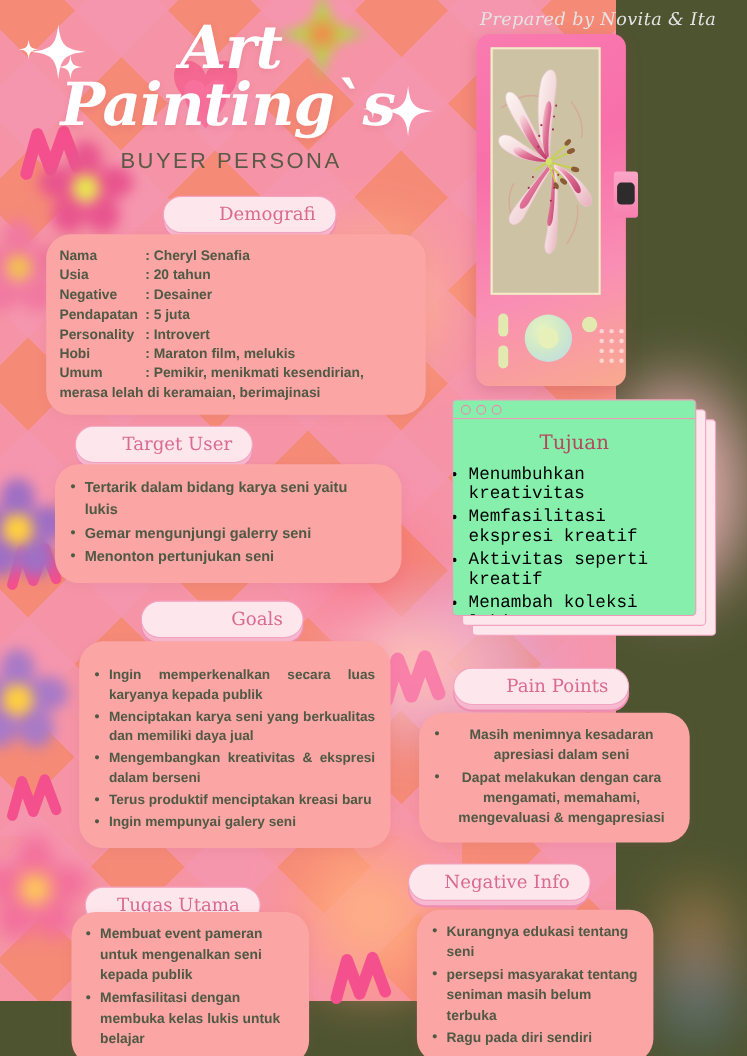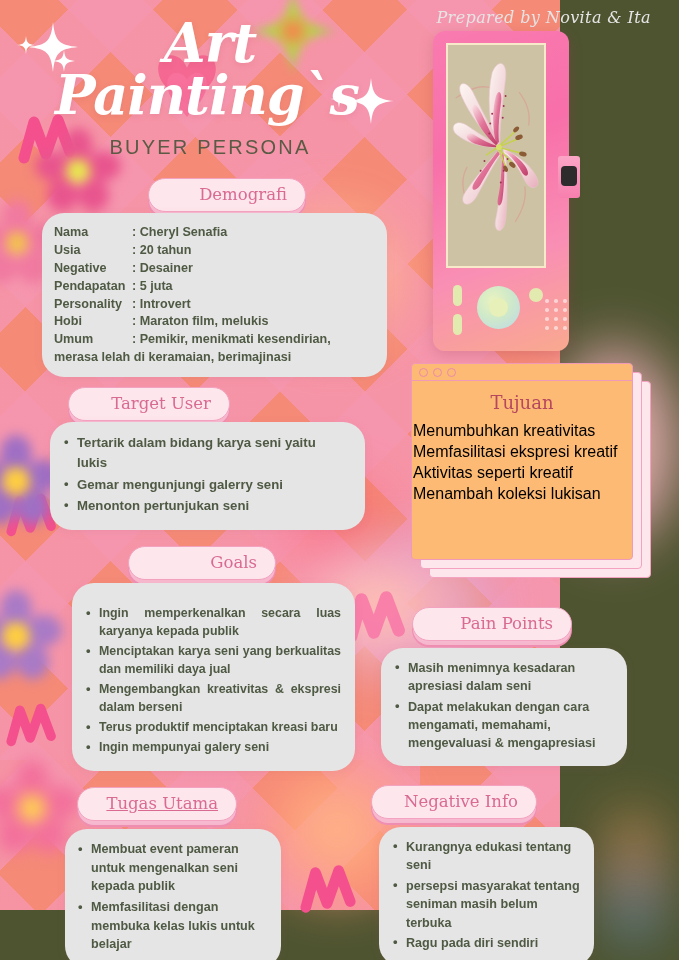--- a/index.html
+++ b/index.html
@@ -76,21 +76,21 @@
     font-size:16.5px;
     text-align:right;
     padding:6px 18px 7px;
     box-shadow:0 5px 0 -1px #f7b9cf, 0 6px 0 0 #ef8fb3;
     white-space:nowrap;
   }
 
   
   .card {
     position:absolute;
-    background:#e5e5e5;
+    background:#fca5a5;
     border-radius:22px;
     color:#4f5a44;
     font-size:12.6px;
     line-height:1.42;
     box-shadow:0 2px 10px rgba(180,90,110,.10);
   }
   .card ul { list-style:none; }
   .card li {
     position:relative; padding-left:15px; margin-bottom:2px; font-weight:bold;
   }
@@ -108,33 +108,33 @@
 
   .justify li { text-align:justify; }
 
   
   .win-stack { position:absolute; }
   .win-shadow {
     position:absolute; background:#fde6ec; border:1.4px solid #f3a3c0; border-radius:4px;
   }
   .win {
     position:absolute; left:0; top:0;
-    background:#fdba74; border:1.4px solid #f19ab8; border-radius:4px;
+    background:#86efac; border:1.4px solid #f19ab8; border-radius:4px;
     overflow:hidden;
   }
   .win-bar {
     height:17px; border-bottom:1.4px solid #f19ab8;
     display:flex; align-items:center; gap:5px; padding-left:7px;
   }
   .win-dot { width:9px; height:9px; border-radius:50%; border:1.3px solid #e98bab; }
   .win-title {
     text-align:center; font-family:"DejaVu Serif", serif;
     color:#b5475f; font-size:18px; padding:11px 0 9px;
   }
-  .win-body { padding:0 1px; }
+  .win-body { padding:0 14px;font-family:Liberation Mono, monospace; }
   .win-body li { margin-bottom:3px; }
 
   
   .cam {
     position:absolute; left:433px; top:31px; width:136px; height:320px;
     border-radius:12px;
     background:linear-gradient(160deg,#f97bb0 0%,#f86fa9 35%,#f98fb4 70%,#f9a98f 100%);
     box-shadow:0 4px 14px rgba(160,60,90,.25);
   }
   .cam-screen {
@@ -521,28 +521,28 @@
     <ul>
       <li>Ingin memperkenalkan secara luas karyanya kepada publik</li>
       <li>Menciptakan karya seni yang berkualitas dan memiliki daya jual</li>
       <li>Mengembangkan kreativitas &amp; ekspresi dalam berseni</li>
       <li>Terus produktif menciptakan kreasi baru</li>
       <li>Ingin mempunyai galery seni</li>
     </ul>
   </div>
 
   <div class="badge" style="left:412px; top:607px; width:160px;">Pain Points</div>
-  <div class="card" style="left:381px; top:648px; width:246px; padding:11px 14px 12px 12px; font-size:12.6px; line-height:1.45;">
+  <div class="card" style="left:381px; top:648px; width:246px; padding:11px 14px 12px 12px; font-size:12.6px; line-height:1.45;text-align:center;">
     <ul>
       <li>Masih menimnya kesadaran apresiasi dalam seni</li>
       <li>Dapat melakukan dengan cara mengamati, memahami, mengevaluasi &amp; mengapresiasi</li>
     </ul>
   </div>
 
-  <div class="badge" style="left:77px; top:787px; width:160px;text-decoration:underline;">Tugas Utama</div>
+  <div class="badge" style="left:77px; top:806px; width:160px;">Tugas Utama</div>
   <div class="card" style="left:65px; top:829px; width:216px; padding:11px 12px 12px 11px; font-size:12.6px; line-height:1.48;">
     <ul>
       <li>Membuat event pameran untuk mengenalkan seni kepada publik</li>
       <li>Memfasilitasi dengan membuka kelas lukis untuk belajar</li>
     </ul>
   </div>
 
   <div class="badge" style="left:371px; top:785px; width:166px;">Negative Info</div>
   <div class="card" style="left:379px; top:827px; width:215px; padding:11px 14px 12px 12px; font-size:12.6px; line-height:1.46;">
     <ul>

